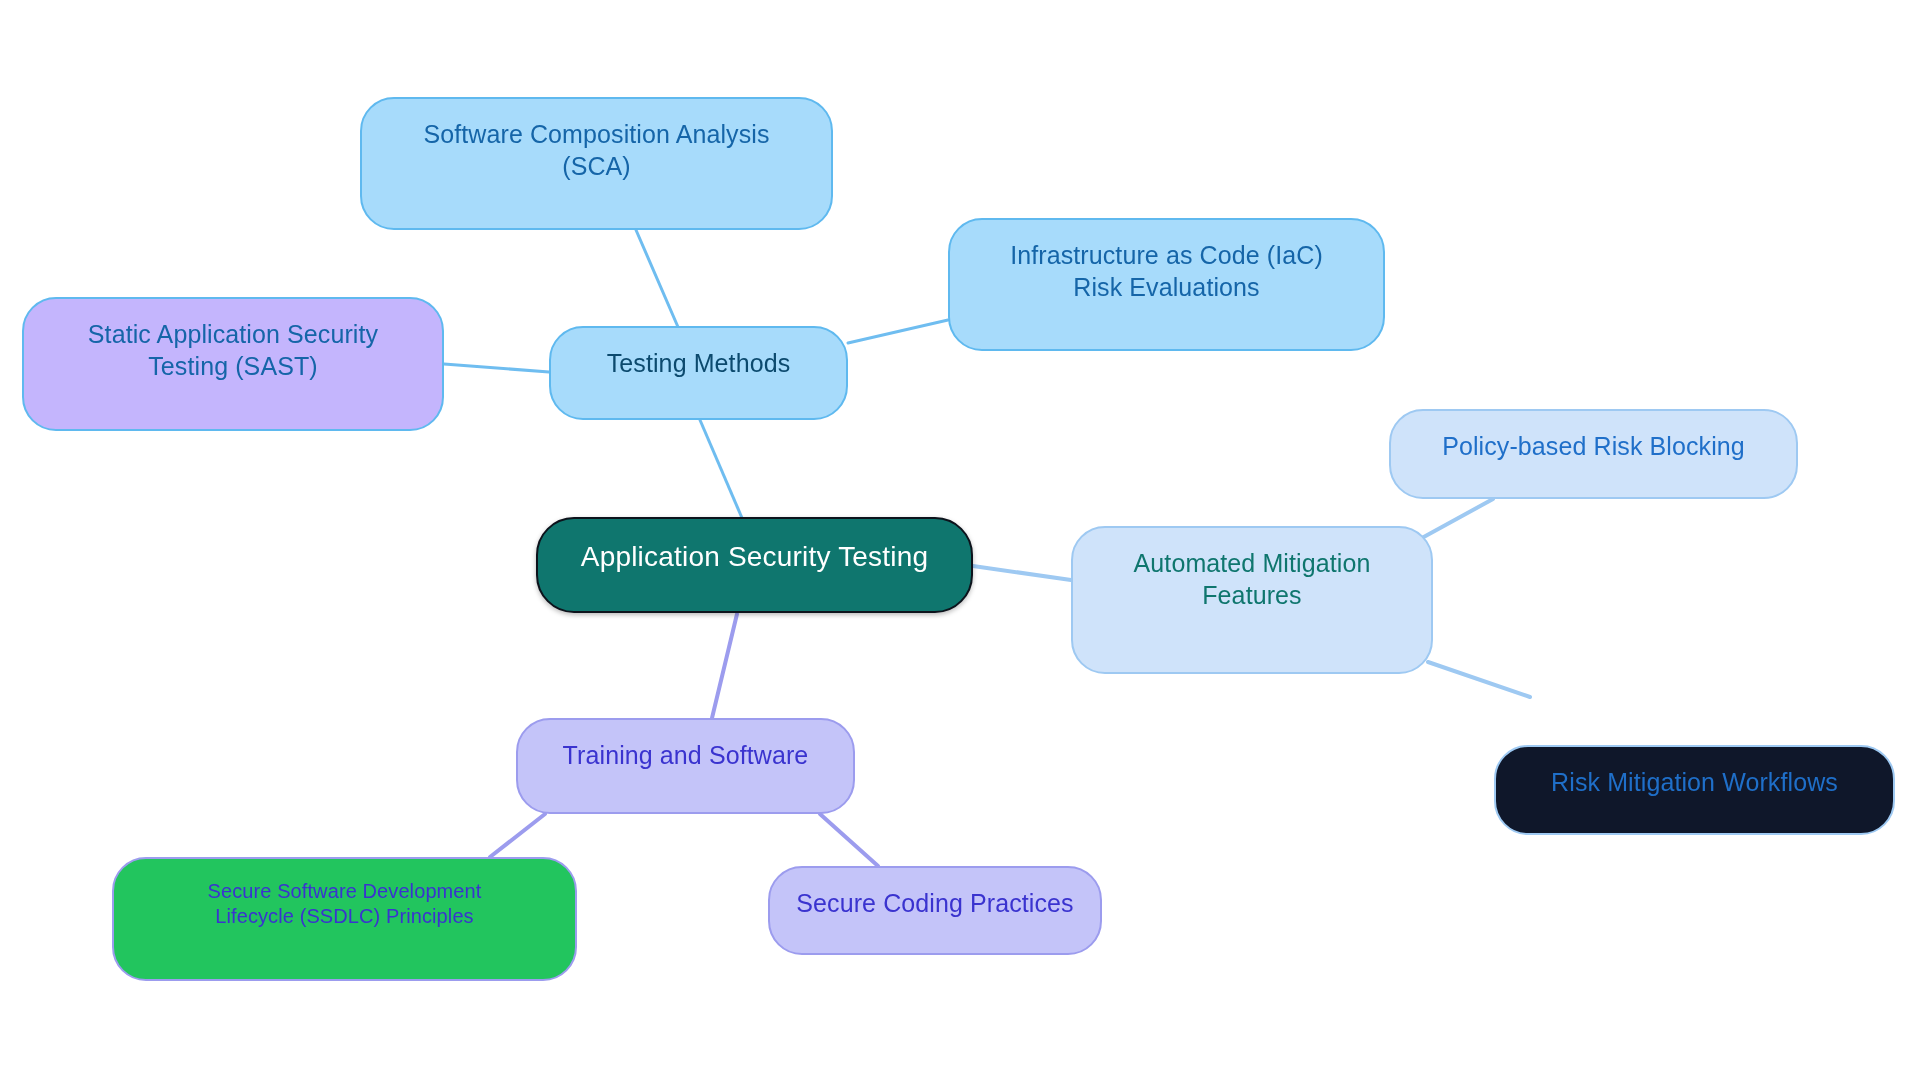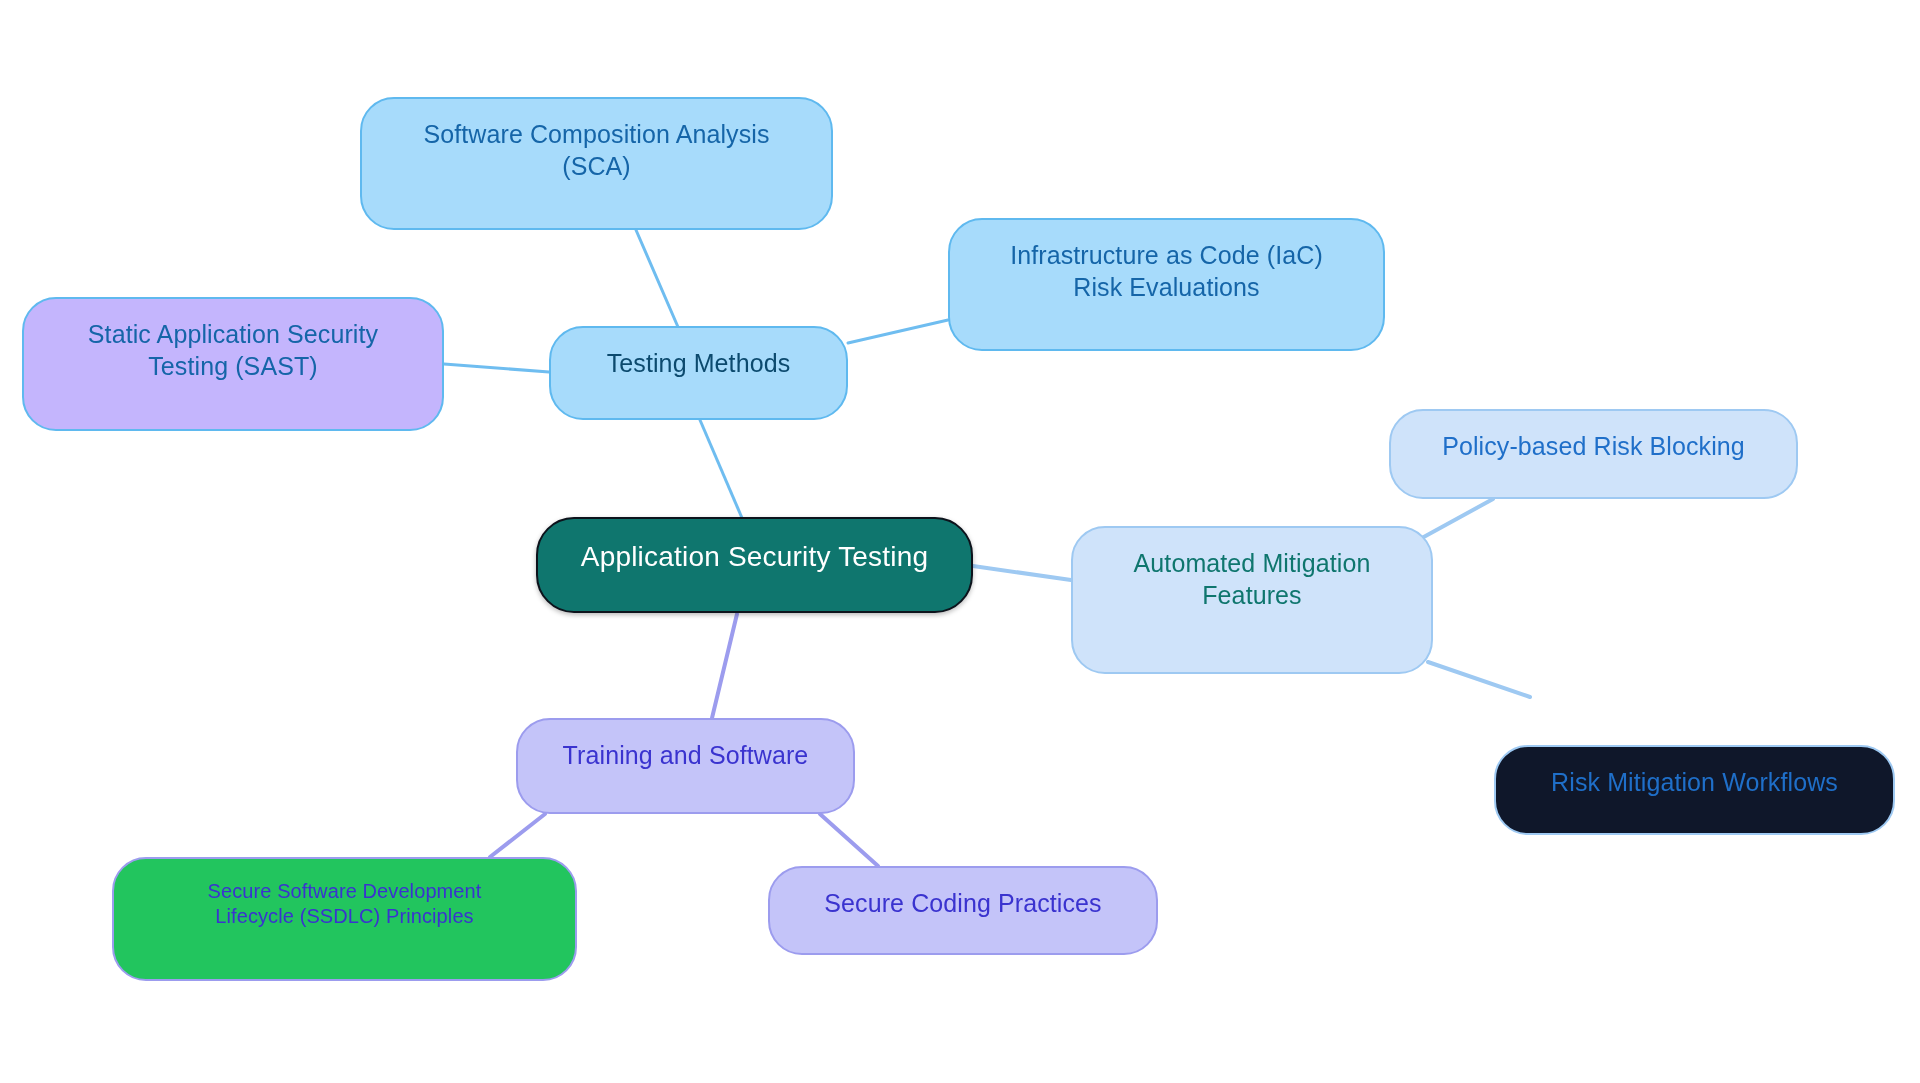--- a/index.html
+++ b/index.html
@@ -72,15 +72,15 @@
 Testing (SAST)</span></div>
       <div class="node" style="left: 948px; top: 218px; width: 437px; height: 133px; background: rgb(167, 219, 251); border-color: rgb(95, 185, 239); color: rgb(21, 101, 168); font-size: 25px;"><span>Infrastructure as Code (IaC)
 Risk Evaluations</span></div>
       <div class="node" style="left: 1071px; top: 526px; width: 362px; height: 148px; background: rgb(207, 227, 250); border-color: rgb(158, 201, 242); color: #0f766e; font-size: 25px;"><span>Automated Mitigation
 Features</span></div>
       <div class="node" style="left: 1389px; top: 409px; width: 409px; height: 90px; background: rgb(207, 227, 250); border-color: rgb(158, 201, 242); color: rgb(31, 111, 201); font-size: 25px;"><span>Policy-based Risk Blocking</span></div>
       <div class="node" style="left: 1494px; top: 697px; width: 401px; height: 90px; background: #0f172a; border-color: rgb(158, 201, 242); color: rgb(31, 111, 201); font-size: 25px; margin-top: 48px;"><span>Risk Mitigation Workflows</span></div>
       <div class="node" style="left: 516px; top: 718px; width: 339px; height: 96px; background: rgb(196, 196, 249); border-color: rgb(156, 156, 238); color: rgb(58, 51, 207); font-size: 25px;"><span>Training and Software</span></div>
       <div class="node" style="left: 112px; top: 857px; width: 465px; height: 124px; background: #22c55e; border-color: rgb(156, 156, 238); color: rgb(58, 51, 207); font-size: 20px;"><span>Secure Software Development
 Lifecycle (SSDLC) Principles</span></div>
-      <div class="node" style="left: 768px; top: 866px; width: 390px; height: 89px; background: rgb(196, 196, 249); border-color: rgb(156, 156, 238); color: rgb(58, 51, 207); font-size: 25px;"><span>Secure Coding Practices</span></div>
+      <div class="node" style="left: 768px; top: 866px; width: 334px; height: 89px; background: rgb(196, 196, 249); border-color: rgb(156, 156, 238); color: rgb(58, 51, 207); font-size: 25px;"><span>Secure Coding Practices</span></div>
     </div>
 </div>
 
 </body></html>

